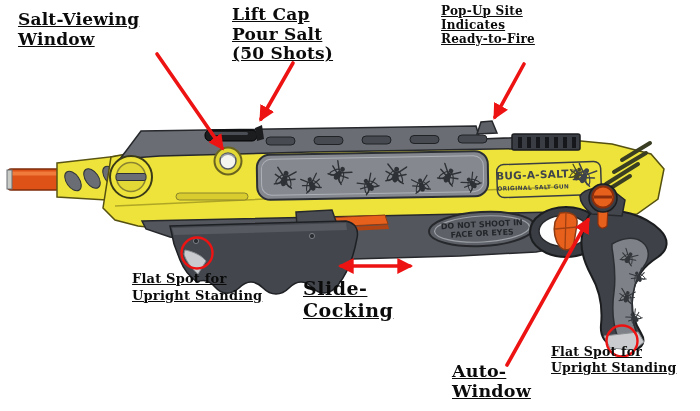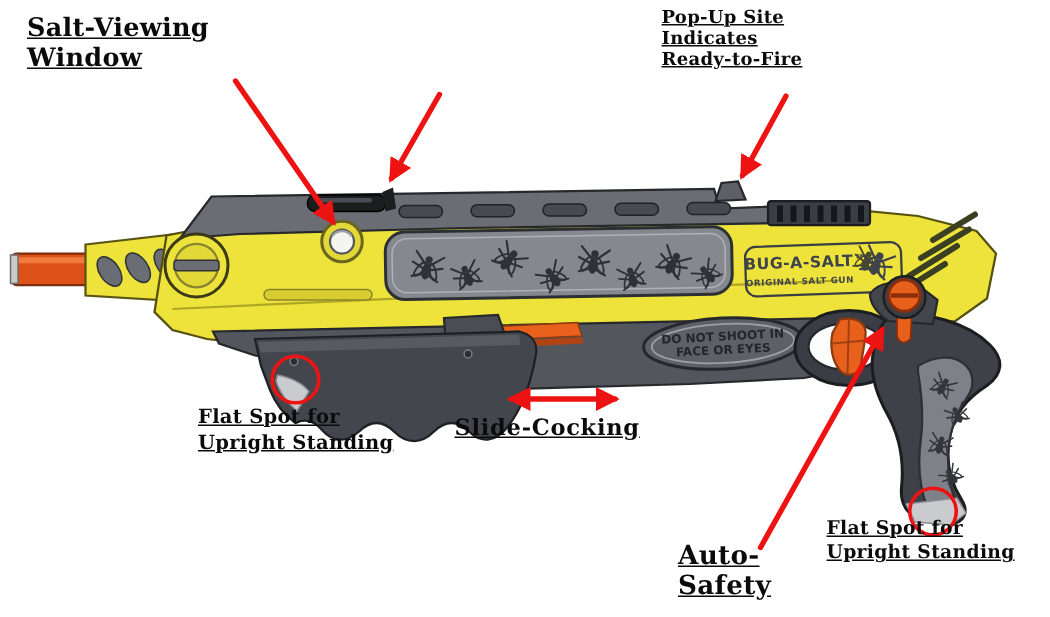--- a/index.html
+++ b/index.html
@@ -12,21 +12,21 @@
     position:absolute; z-index:2; font-weight:bold; color:#0b0b0b;
     text-align:left; white-space:pre-line; line-height:1.16;
     letter-spacing:0.2px;
     font-family:"DejaVu Serif","Liberation Serif",serif;
     text-decoration:underline;
   }
   #co-salt-window  { left:18px;  top:10px;  width:200px; font-size:17px; }
   #co-lift-cap    { left:232px; top:5px;   width:136px; font-size:17px; }
   #co-popup-site  { left:441px; top:5px;   width:174px; font-size:12px; }
   #co-flat-front  { left:132px; top:271px; width:180px; font-size:13px; line-height:1.28; }
-  #co-slide       { left:303px; top:277px; width:152px; font-size:15px; letter-spacing:0.5px; }
+  #co-slide       { left:303px; top:277px; width:152px; font-size:19px; letter-spacing:0.5px; }
   #co-auto-safety { left:452px; top:361px; width:100px; font-size:17.5px; }
   #co-flat-grip   { left:551px; top:344px; width:170px; font-size:12.5px; line-height:1.3; }
   svg text { font-family:"DejaVu Sans","Liberation Sans",sans-serif; }
 </style>
 </head>
 <body>
 
 <div id="canvas">
 
   <svg id="gun-svg" width="700" height="411" viewBox="0 0 700 411">
@@ -196,23 +196,26 @@
       <line x1="524" y1="64" x2="495" y2="117" marker-end="url(#ah)"></line>
       <line x1="341" y1="266" x2="410" y2="266" marker-start="url(#ah)" marker-end="url(#ah)"></line>
       <line x1="507" y1="365" x2="588" y2="220" marker-end="url(#ah)"></line>
       <circle cx="197" cy="253" r="15.5" stroke-width="2.4"></circle>
       <circle cx="622" cy="341" r="15.5" stroke-width="2.4"></circle>
     </g>
   </svg>
 
   <div id="co-salt-window" class="callout">Salt-Viewing
 Window</div>
+  <div id="co-lift-cap" class="callout">Lift Cap
+Pour Salt
+(50 Shots)</div>
   <div id="co-popup-site" class="callout">Pop-Up Site
 Indicates
 Ready-to-Fire</div>
   <div id="co-flat-front" class="callout">Flat Spot for
 Upright Standing</div>
   <div id="co-slide" class="callout">Slide-Cocking</div>
   <div id="co-auto-safety" class="callout">Auto-
-Safety</div>
+Window</div>
   <div id="co-flat-grip" class="callout">Flat Spot for
 Upright Standing</div>
 </div>
 
 </body></html>

